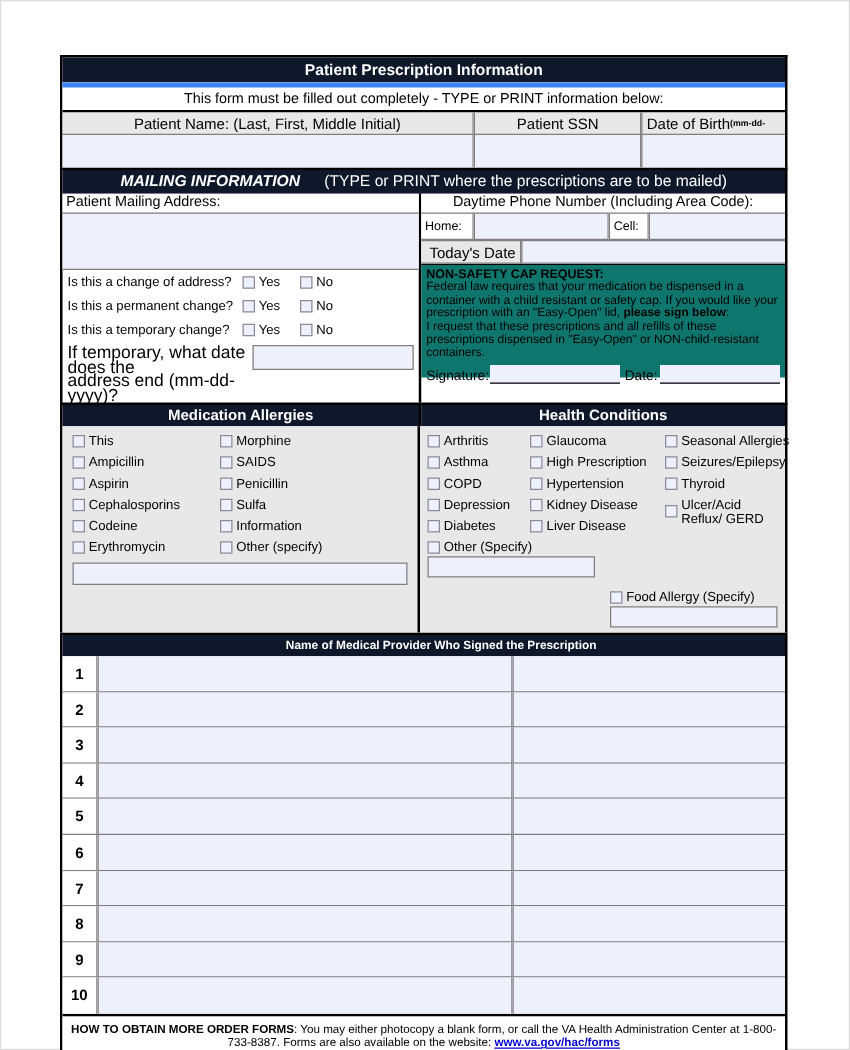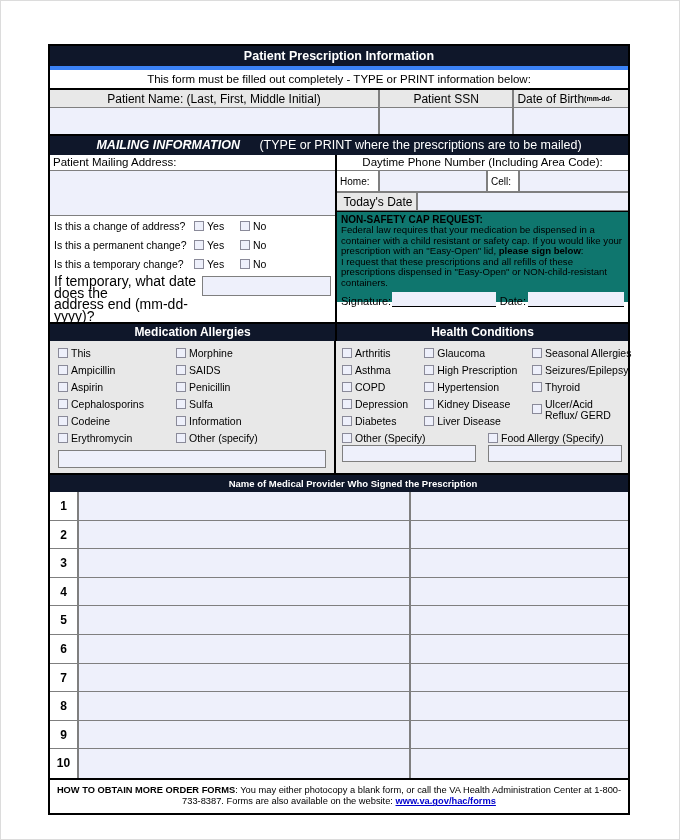--- a/index.html
+++ b/index.html
@@ -78,21 +78,21 @@
   .al-cols{display:flex;padding:7px 0 0 8px;}
   .al-cols .cc{width:118px;}
   .al-other{margin:0 8px 5px 8px;height:18px;}
 
   .hc-cols{display:flex;padding:7px 0 0 6px;}
   .hcA{width:84px;}
   .hcB{width:110px;}
   .hcC{width:96px;}
   .hc-bot{display:flex;padding:0 6px 4px 6px;}
   .hc-bot .g{flex:1;}
-  .hc-bot .g2{flex:1;margin-left:12px;}
+  .hc-bot .g2{flex:1;margin-left:12px;margin-top:40px;}
   .hc-in2{height:17px;margin-top:1px;}
 
   
   .mt-head{display:flex;height:17px;}
   .mt-num{width:28px;}
   .mt-name{width:332px;line-height:17px;font-size:12px;}
   .mt-prov{flex:1;line-height:17px;font-size:9.5px;}
   .mt-row{display:flex;height:28.6px;}
   .mt-row .n{width:28px;text-align:center;font-size:12px;font-weight:bold;line-height:28.6px;background:#fff;}
   .mt-row .a{width:332px;}

